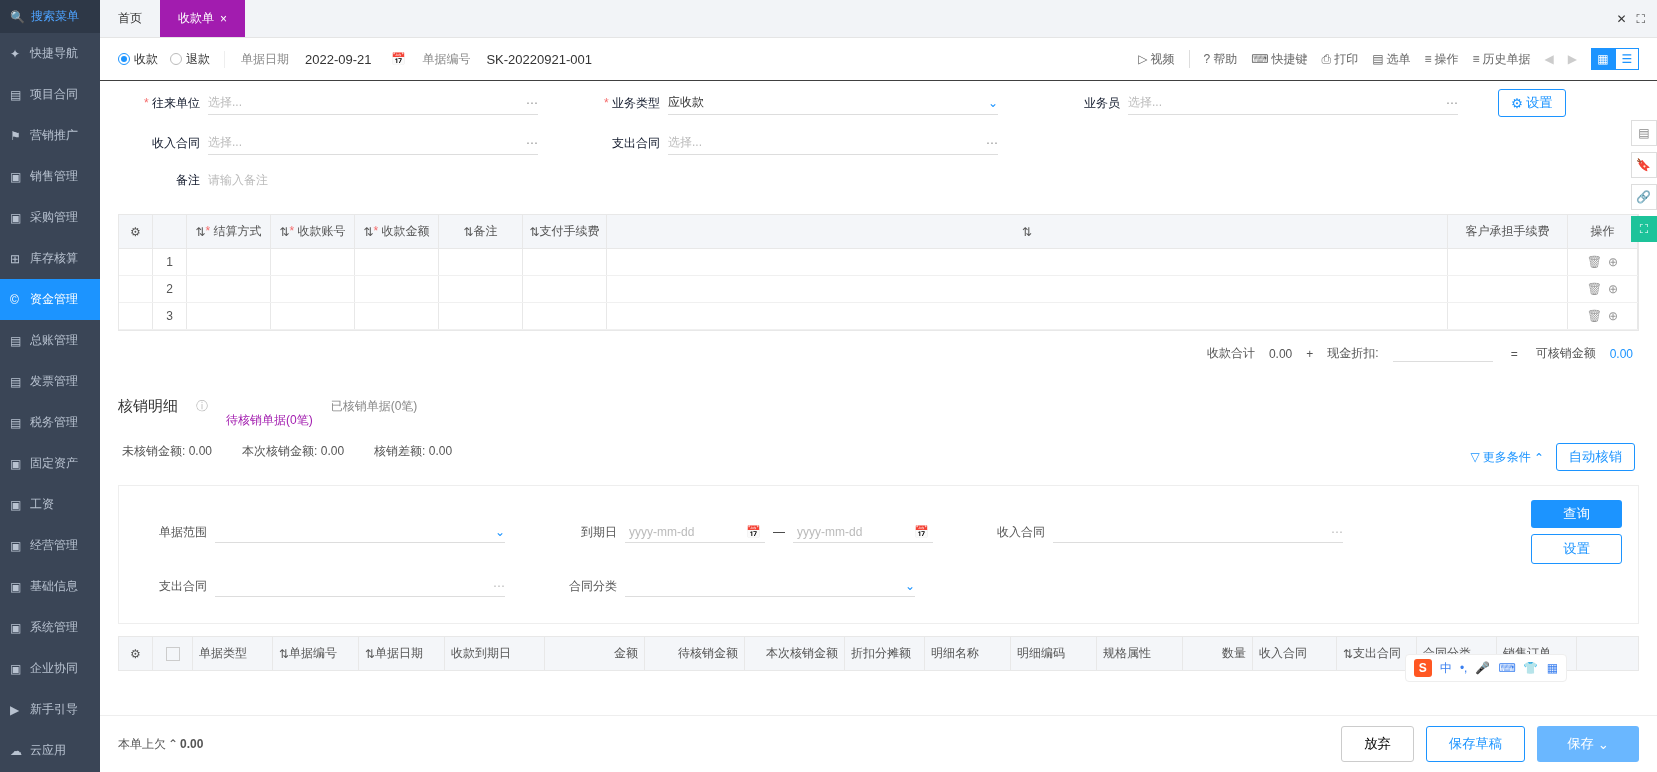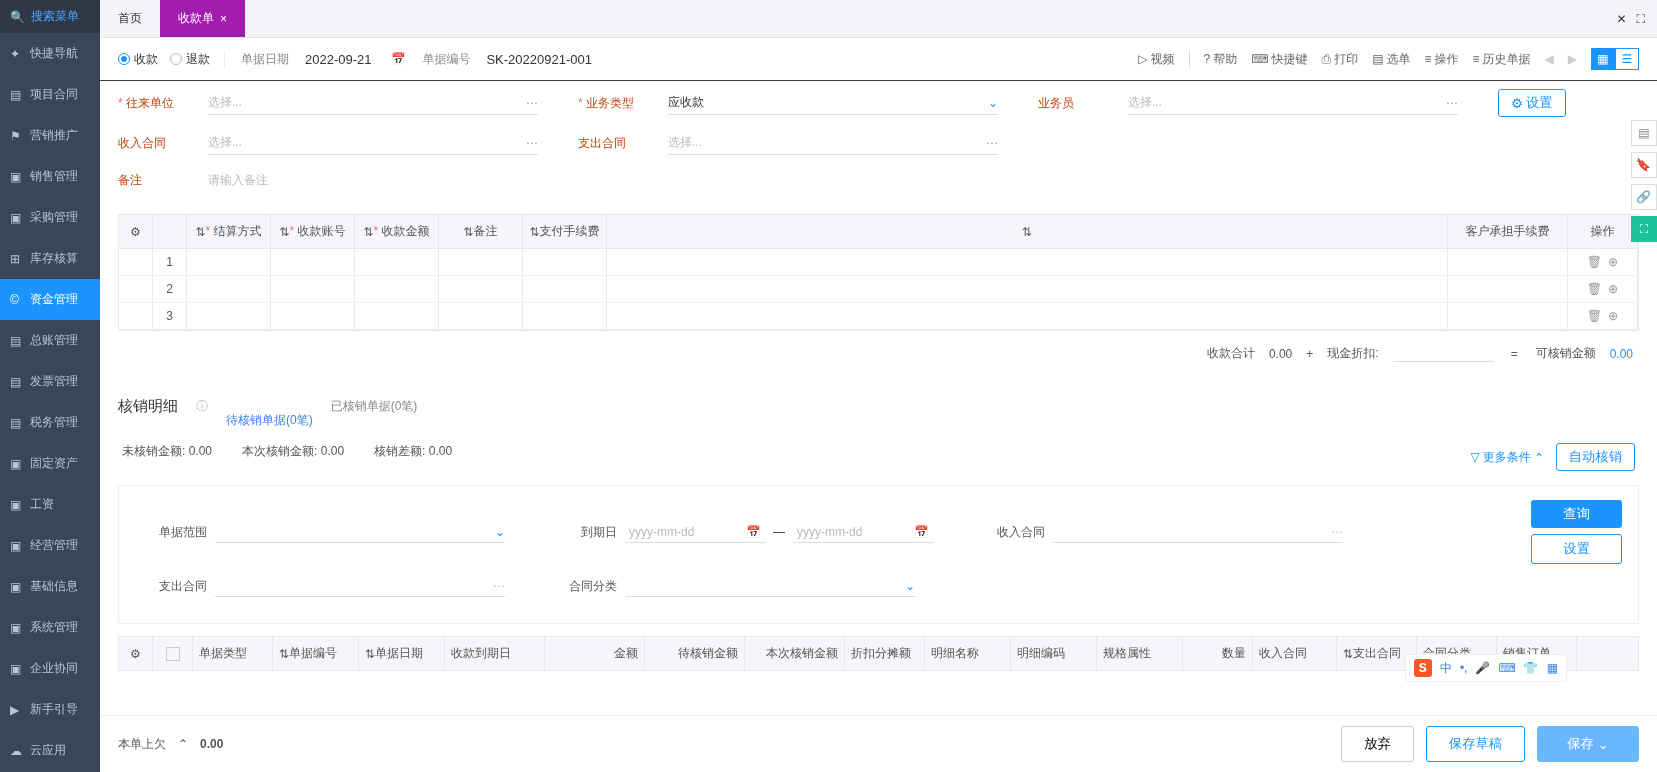--- a/index.html
+++ b/index.html
@@ -40,21 +40,21 @@
 .doc-header-right .sep { width: 1px; height: 18px; background: #ddd; }
 .view-toggle { display: flex; }
 .view-toggle .seg { width: 24px; height: 22px; border: 1px solid #1c94ff; display: flex; align-items: center; justify-content: center; }
 .view-toggle .seg.active { background: #1c94ff; color: #fff; }
 .view-toggle .seg:not(.active) { color: #1c94ff; }
 
 
 .form-area { padding: 8px 18px; }
 .form-row { display: flex; align-items: center; margin-bottom: 14px; gap: 40px; }
 .field { display: flex; align-items: center; min-width: 420px; }
-.field .label { width: 90px; color: #c2410c; padding-right: 8px; }
+.field .label { width: 90px; text-align: right; color: #0f172a; padding-right: 8px; }
 .field .req::before { content: "* "; color: #f56c6c; }
 .field .input { flex: 1; border-bottom: 1px solid #ddd; color: #bbb; padding: 3px 0; display: flex; justify-content: space-between; align-items: center; }
 .field .input.hasval { color: #333; }
 .field .dots, .field .chev { color: #999; cursor: pointer; }
 .set-btn { border: 1px solid #1c94ff; color: #1c94ff; padding: 4px 12px; border-radius: 3px; background: #fff; cursor: pointer; display: flex; align-items: center; gap: 3px; }
 
 
 .tbl { border: 1px solid #e8e8e8; margin: 0 18px; }
 .tbl-head { display: flex; background: #f4f6f9; border-bottom: 1px solid #e8e8e8; }
 .tbl-cell { border-right: 1px solid #e8e8e8; padding: 8px 6px; display: flex; align-items: center; justify-content: center; color: #555; }
@@ -72,21 +72,21 @@
 
 .totals { display: flex; justify-content: flex-end; padding: 14px 24px; gap: 14px; align-items: center; color: #555; }
 .totals .eq { margin: 0 4px; }
 .totals input { border: none; border-bottom: 1px solid #ddd; width: 100px; }
 .totals .coreamt { color: #1c94ff; }
 
 
 .section-head { display: flex; align-items: center; padding: 8px 18px; gap: 18px; }
 .section-head .title { font-size: 15px; color: #333; }
 .section-head .info-icon { color: #bbb; }
-.section-head .link { color: #3b82f6; cursor: pointer; margin-top: 28px; }
+.section-head .link { color: #a21caf; cursor: pointer; margin-top: 28px; }
 .section-head .linkmuted { color: #888; }
 
 .stats-row { display: flex; gap: 30px; padding: 6px 22px 14px; color: #555; }
 .filter-right { margin-left: auto; display: flex; gap: 12px; align-items: center; }
 .more-cond { color: #1c94ff; display: flex; align-items: center; gap: 3px; cursor: pointer; }
 .auto-btn { border: 1px solid #1c94ff; color: #1c94ff; padding: 4px 12px; border-radius: 3px; background: #fff; cursor: pointer; }
 
 .filter-box { border: 1px solid #eee; margin: 0 18px 12px; padding: 14px 16px; }
 .filter-box .form-row { margin-bottom: 12px; }
 .fr-field { display: flex; align-items: center; }
@@ -110,21 +110,21 @@
 .t2.w10 { width: 86px; } .t2.w11 { width: 86px; } .t2.w12 { width: 70px; justify-content: flex-end; }
 .t2.w13 { width: 84px; } .t2.w14 { width: 80px; } .t2.w15 { width: 80px; } .t2.w16 { width: 80px; }
 
 
 .ime-bar { position: absolute; right: 90px; bottom: 90px; display: flex; align-items: center; gap: 8px; background: #fff; border: 1px solid #eee; padding: 4px 8px; border-radius: 4px; }
 .ime-logo { width: 18px; height: 18px; background: #ff5722; border-radius: 3px; color: #fff; display: flex; align-items: center; justify-content: center; font-weight: bold; }
 .ime-icon { color: #3a7fef; }
 
 
 .footer { margin-top: auto; display: flex; align-items: center; padding: 10px 18px; border-top: 1px solid #eee; }
-.footer .fl { display: flex; align-items: center; gap: 12px; color: #555; }
+.footer .fl { display: flex; align-items: center; gap: 2px; color: #555; }
 .footer .fr { margin-left: auto; display: flex; gap: 12px; }
 .btn-plain { background: #fff; border: 1px solid #ccc; padding: 8px 22px; border-radius: 3px; cursor: pointer; }
 .btn-draft { background: #fff; border: 1px solid #1c94ff; color: #1c94ff; padding: 8px 22px; border-radius: 3px; cursor: pointer; }
 .btn-save { background: #6ab7ff; color: #fff; border: none; padding: 8px 30px; border-radius: 3px; cursor: pointer; display: flex; align-items: center; gap: 4px; }
 
 
 .right-rail { position: absolute; right: 0; top: 120px; display: flex; flex-direction: column; gap: 6px; }
 .rail-btn { width: 26px; height: 26px; border: 1px solid #ddd; background: #fff; display: flex; align-items: center; justify-content: center; color: #888; cursor: pointer; }
 .rail-btn.green { background: #1dc39a; color: #fff; border-color: #1dc39a; }
 

